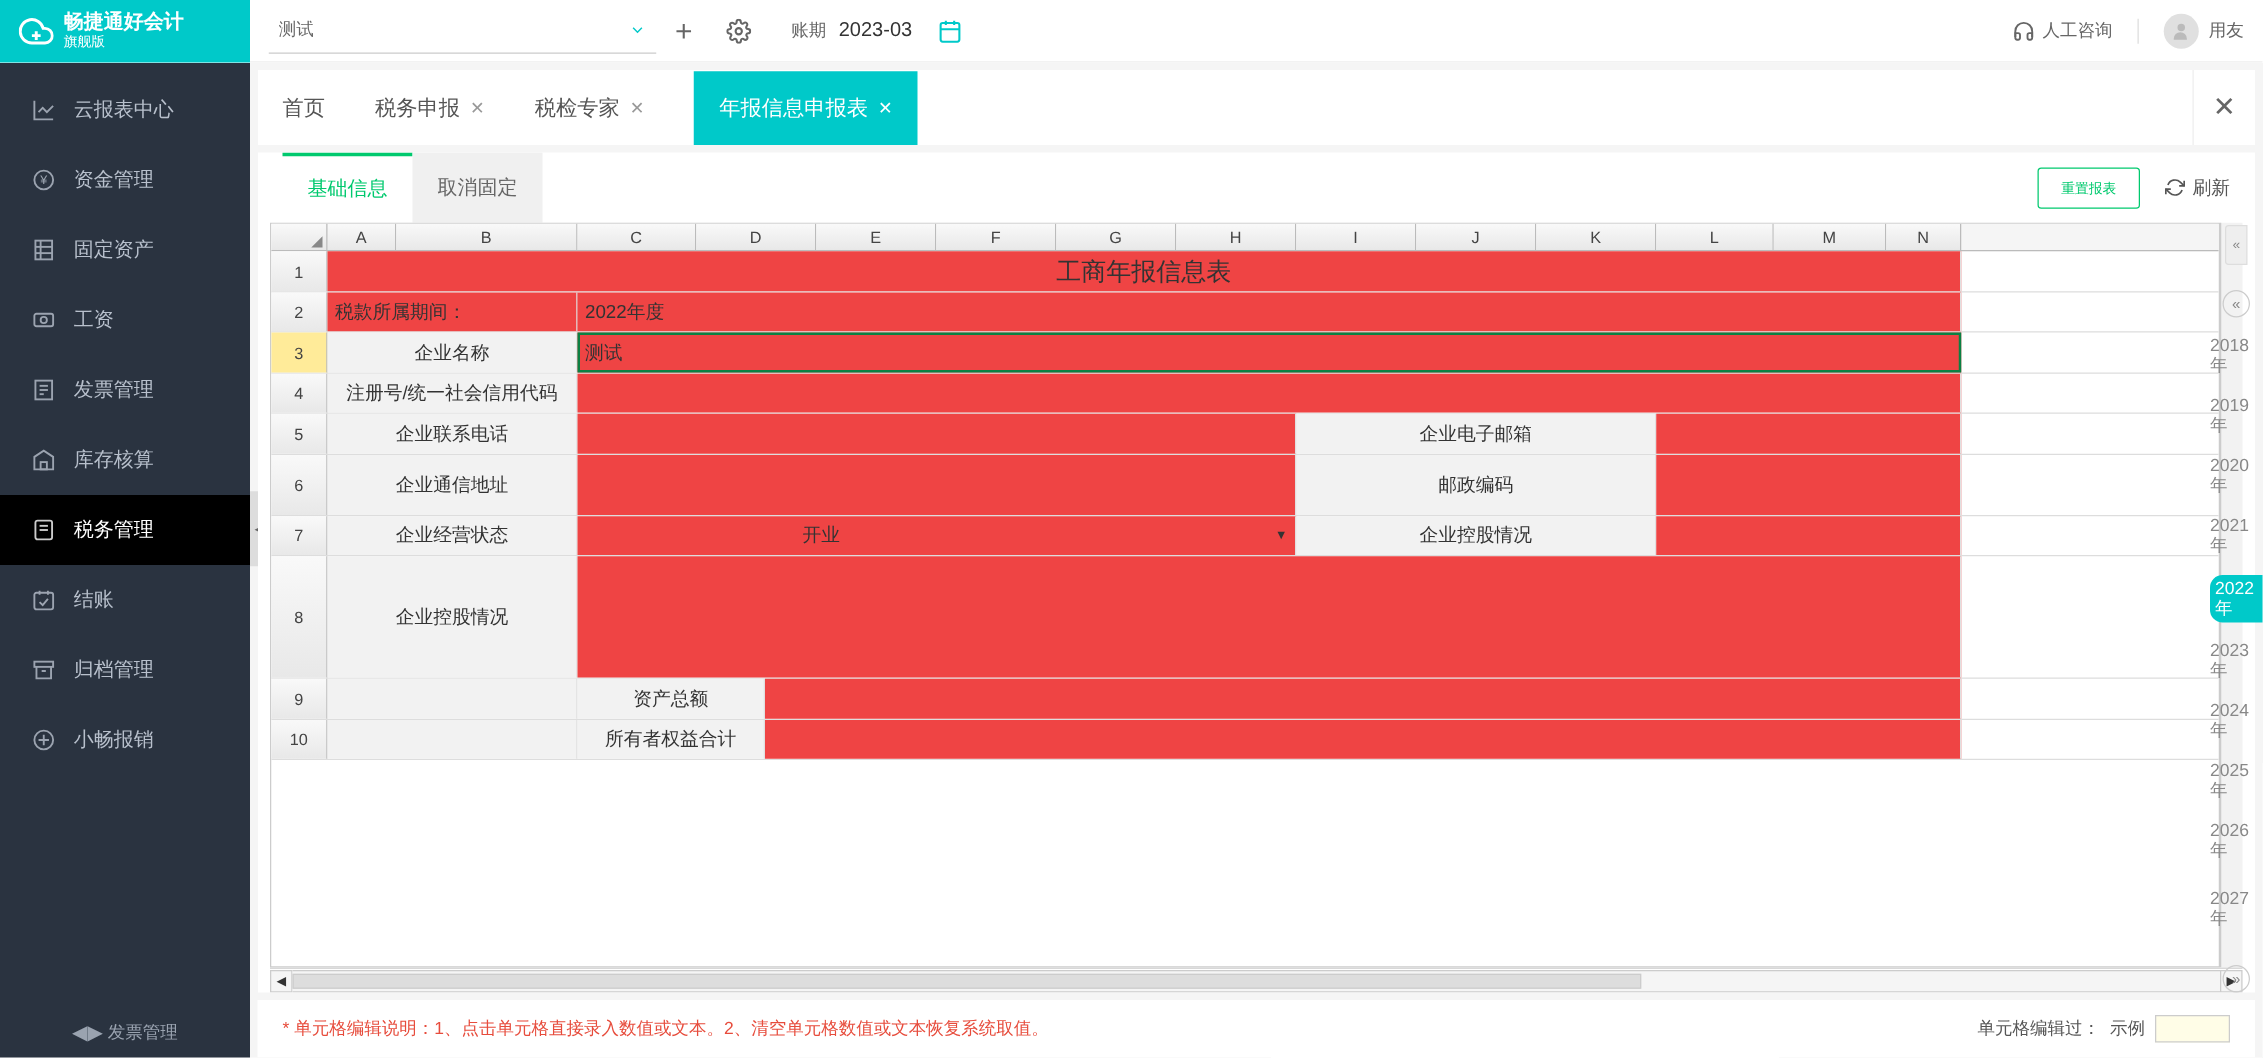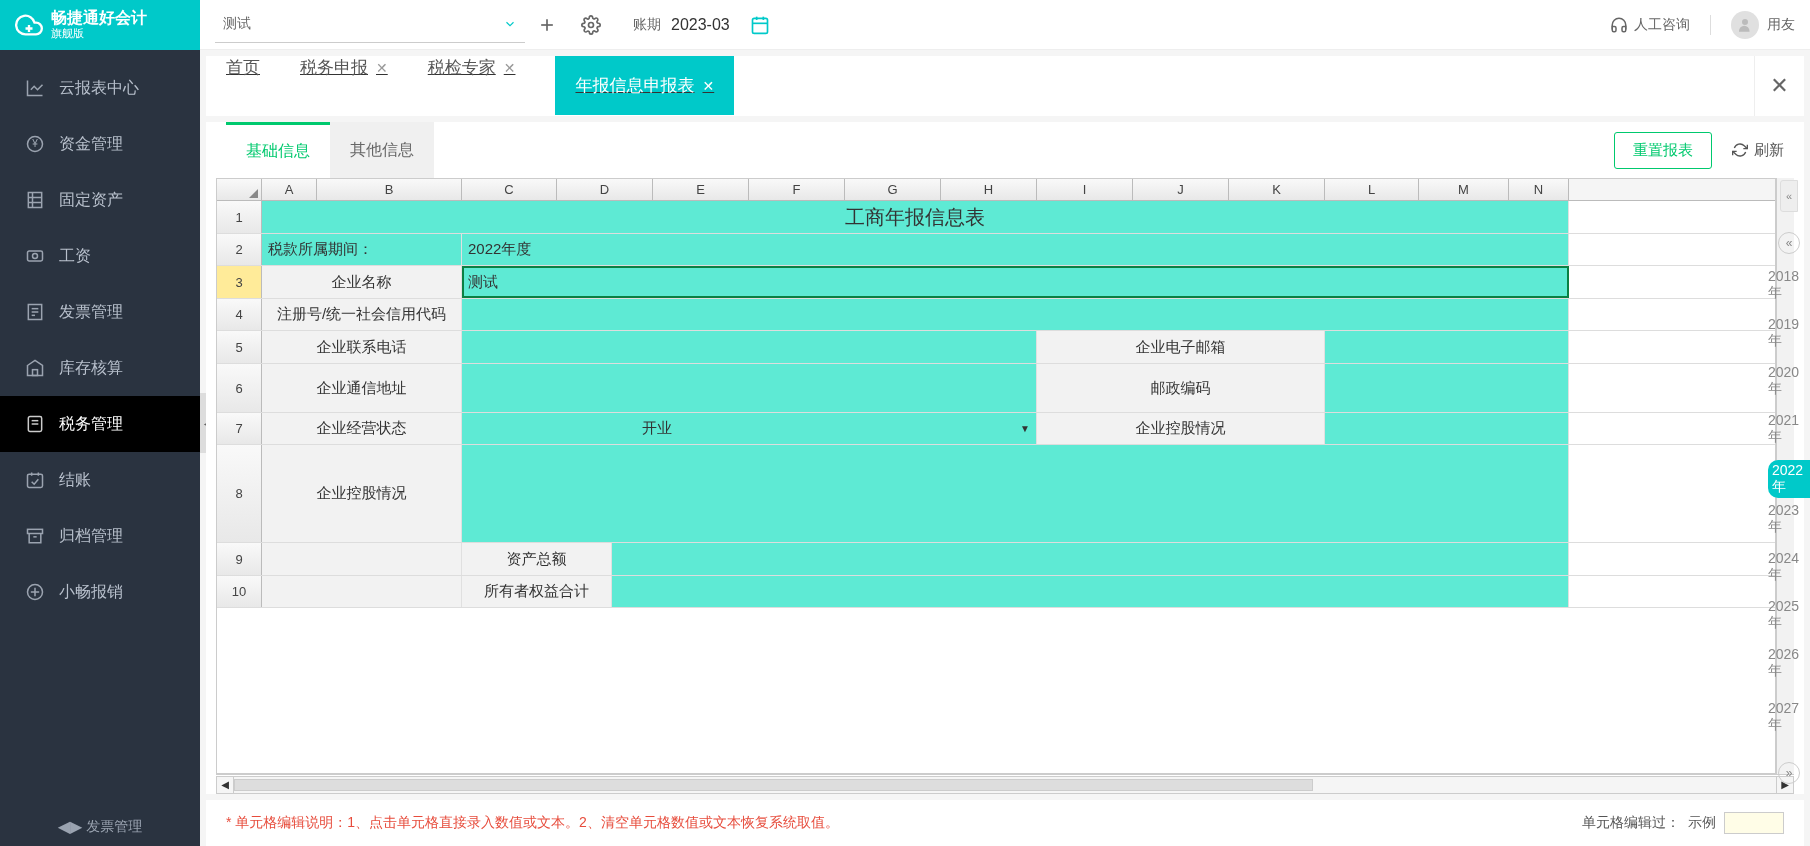--- a/index.html
+++ b/index.html
@@ -29,49 +29,49 @@
     .sidebar-item { height: 56px; display: flex; align-items: center; padding-left: 25px; gap: 14px; cursor: pointer; font-size: 16px;}
     .sidebar-item.active { background: #000; color: #fff; }
     .sidebar-icon { width: 20px; height: 20px; opacity: 0.8; }
     .collapse-handle { position: absolute; right: -15px; top: 50%; transform: translateY(-50%); width: 15px; height: 60px; background: #ddd; border-radius: 0 4px 4px 0; display: flex; align-items: center; justify-content: center; font-size: 10px; color: #666; cursor: pointer; }
     .sidebar-footer { position: absolute; bottom: 10px; left: 0; right: 0; text-align: center; color: #9aa3b0; font-size: 14px; display: flex; align-items: center; justify-content: center; gap: 4px; cursor: pointer; }
     
     
     .main { margin-left: 200px; padding-top: 50px; flex: 1; height: 100vh; display: flex; flex-direction: column; background: #f5f5f5; }
     
     
-    .tabs-bar { height: 60px; background: #fff; display: flex; align-items: flex-start; padding: 0 20px; margin: 6px 6px 0 6px; gap: 40px; position: relative; text-decoration: underline; }
+    .tabs-bar { height: 60px; background: #fff; display: flex; align-items: center; padding: 0 20px; margin: 6px 6px 0 6px; gap: 40px; position: relative; }
     .tab { display: flex; align-items: center; gap: 8px; color: #555; cursor: pointer; font-size: 17px; }
     .tab .close { color: #999; font-size: 14px; }
     .tab.active { background: #00c9c9; color: white; padding: 18px 20px; }
     .tab.active .close { color: #fff; }
     .tabs-close-all { position: absolute; right: 0; top: 0; width: 50px; height: 60px; display: flex; align-items: center; justify-content: center; border-left: 1px solid #eee; cursor: pointer; font-size: 22px; color: #666; }
     
     
     .content { margin: 6px; background: #fff; flex: 1; display: flex; flex-direction: column; position: relative; overflow: hidden; }
     .subtabs-row { display: flex; align-items: center; height: 56px; padding: 0 20px; }
     .subtab { height: 56px; padding: 0 20px; display: flex; align-items: center; font-size: 16px; cursor: pointer; color: #666; background: #f0f0f0; }
     .subtab.active { color: #00c96e; background: #fff; border-top: 3px solid #00c96e; border-bottom: 1px solid #fff; }
     .subtab:not(.active) {  }
     .subtabs-actions { margin-left: auto; display: flex; align-items: center; gap: 20px; }
-    .btn-reset { border: 1px solid #00c96e; color: #00c96e; padding: 8px 18px; border-radius: 3px; background: #fff; cursor: pointer; font-size: 15px; }
+    .btn-reset { border: 1px solid #00c96e; color: #00c96e; padding: 8px 18px; border-radius: 3px; background: #fff; cursor: pointer; font-size: 11px; }
     .btn-refresh { display: flex; align-items: center; gap: 6px; color: #555; cursor: pointer; font-size: 15px; }
     
     
     .sheet-wrap { flex: 1; display: flex; overflow: hidden; padding: 0 10px 0 10px; position: relative; }
     .sheet { flex: 1; position: relative; border: 1px solid #ccc; overflow: hidden; }
     .col-headers { display: flex; height: 22px; background: #f5f5f5; border-bottom: 1px solid #bbb; }
     .corner { width: 45px; border-right: 1px solid #bbb; background: linear-gradient(to bottom,#f9f9f9,#e8e8e8); position: relative; }
     .corner::after { content:''; position:absolute; right:3px; bottom:2px; width:0; height:0; border-left:9px solid transparent; border-bottom:9px solid #888; }
     .colh { border-right: 1px solid #bbb; text-align: center; font-size: 13px; color: #444; background: linear-gradient(to bottom,#f9f9f9,#e8e8e8); line-height:21px; }
     .rows { }
     .row { display: flex; border-bottom: 1px solid #ddd; }
     .rowh { width: 45px; border-right: 1px solid #bbb; text-align: center; background: linear-gradient(to bottom,#f9f9f9,#e8e8e8); font-size: 13px; color:#444; display:flex; align-items:center; justify-content:center; }
     .rowh.sel { background: #ffeb99; }
-    .cell { border-right: 1px solid #e0e0e0; padding: 4px 6px; font-size: 15px; display:flex; align-items:center; background:#5eead4; }
+    .cell { border-right: 1px solid #e0e0e0; padding: 4px 6px; font-size: 15px; display:flex; align-items:center; background:#ef4444; }
     .cell.label { background: #f2f2f2; justify-content: center; color:#333; }
     .cell.title { font-size: 20px; justify-content: center; }
     .row-1 { height: 33px; } .row-2 { height: 32px; } .row-3 { height: 33px; } .row-4 { height: 32px; }
     .row-5 { height: 33px; } .row-6 { height: 49px; } .row-7 { height: 32px; } .row-8 { height: 98px; }
     .row-9 { height: 33px; } .row-10 { height: 32px; }
     .selected-cell { border: 2px solid #0b8043 !important; position: relative; z-index: 2; padding-left: 4px; }
     .dropdown-indicator { margin-left:auto; font-size:10px; }
     .vscroll { width: 18px; background: #f2f2f2; border-left:1px solid #ccc; }
     .hscroll-area { height: 20px; display: flex; align-items: center; border-top:1px solid #ccc; margin: 0 10px; }
     .hscroll-btn { width:18px; height:18px; border:1px solid #ccc; background:#f5f5f5; display:flex; align-items:center; justify-content:center; font-size:10px; cursor:pointer; }
@@ -258,21 +258,21 @@
           <span>年报信息申报表</span>
           <span class="close">✕</span>
         </div>
         <div class="tabs-close-all">✕</div>
     </div>
 
     <div class="content">
       <div class="subtabs-row">
         <div id="subtabs-holder" style="display:flex">
             <div class="subtab active">基础信息</div>
-            <div class="subtab">其他信息</div>
+            <div class="subtab">取消固定</div>
           </div>
         <div class="subtabs-actions">
           <button class="btn-reset">重置报表</button>
           <div class="btn-refresh">
             <svg width="16" height="16" viewBox="0 0 24 24" fill="none" stroke="#555" stroke-width="2">
                 <polyline points="23 4 23 10 17 10"></polyline>
                 <polyline points="1 20 1 14 7 14"></polyline>
                 <path d="M3.51 9a9 9 0 0 1 14.85-3.36L23 10M1 14l4.64 4.36A9 9 0 0 0 20.49 15"></path>
               </svg>
             <span>刷新</span>
@@ -384,21 +384,21 @@
   </div>
 
   <div class="year-rail">
     <div class="rail-collapse">«</div>
     <div class="year-toggle">«</div>
     <div id="year-items">
         <div class="year-item" style="margin-bottom: 14px;">2018年</div>
         <div class="year-item" style="margin-bottom: 14px;">2019年</div>
         <div class="year-item" style="margin-bottom: 14px;">2020年</div>
         <div class="year-item" style="margin-bottom: 14px;">2021年</div>
-        <div class="year-item active" style="margin-bottom: 4px;">2022年</div>
+        <div class="year-item active" style="margin-bottom: 14px;">2022年</div>
         <div class="year-item" style="margin-bottom: 14px;">2023年</div>
         <div class="year-item" style="margin-bottom: 14px;">2024年</div>
         <div class="year-item" style="margin-bottom: 14px;">2025年</div>
         <div class="year-item" style="margin-bottom: 20px;">2026年</div>
         <div class="year-item" style="margin-bottom: 14px;">2027年</div>
       </div>
     <div class="year-toggle">»</div>
   </div>
 </div>
 

